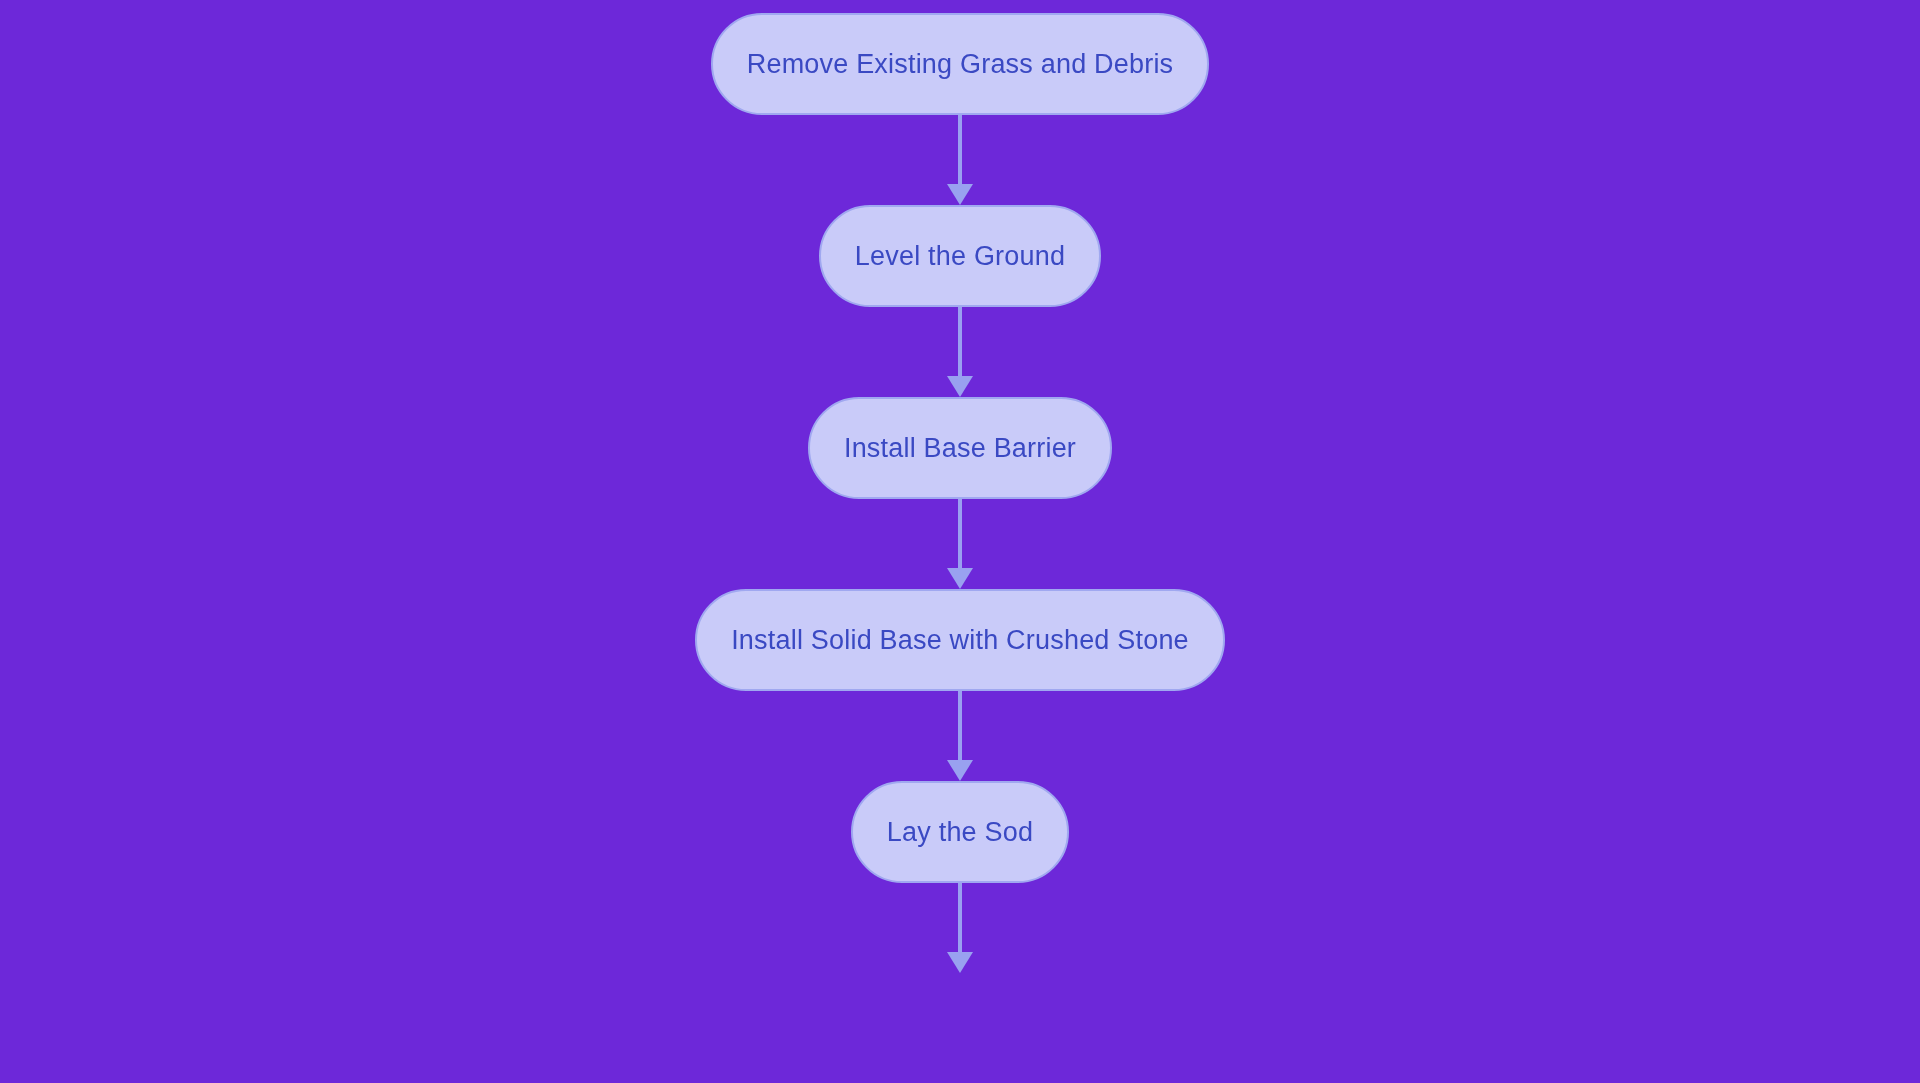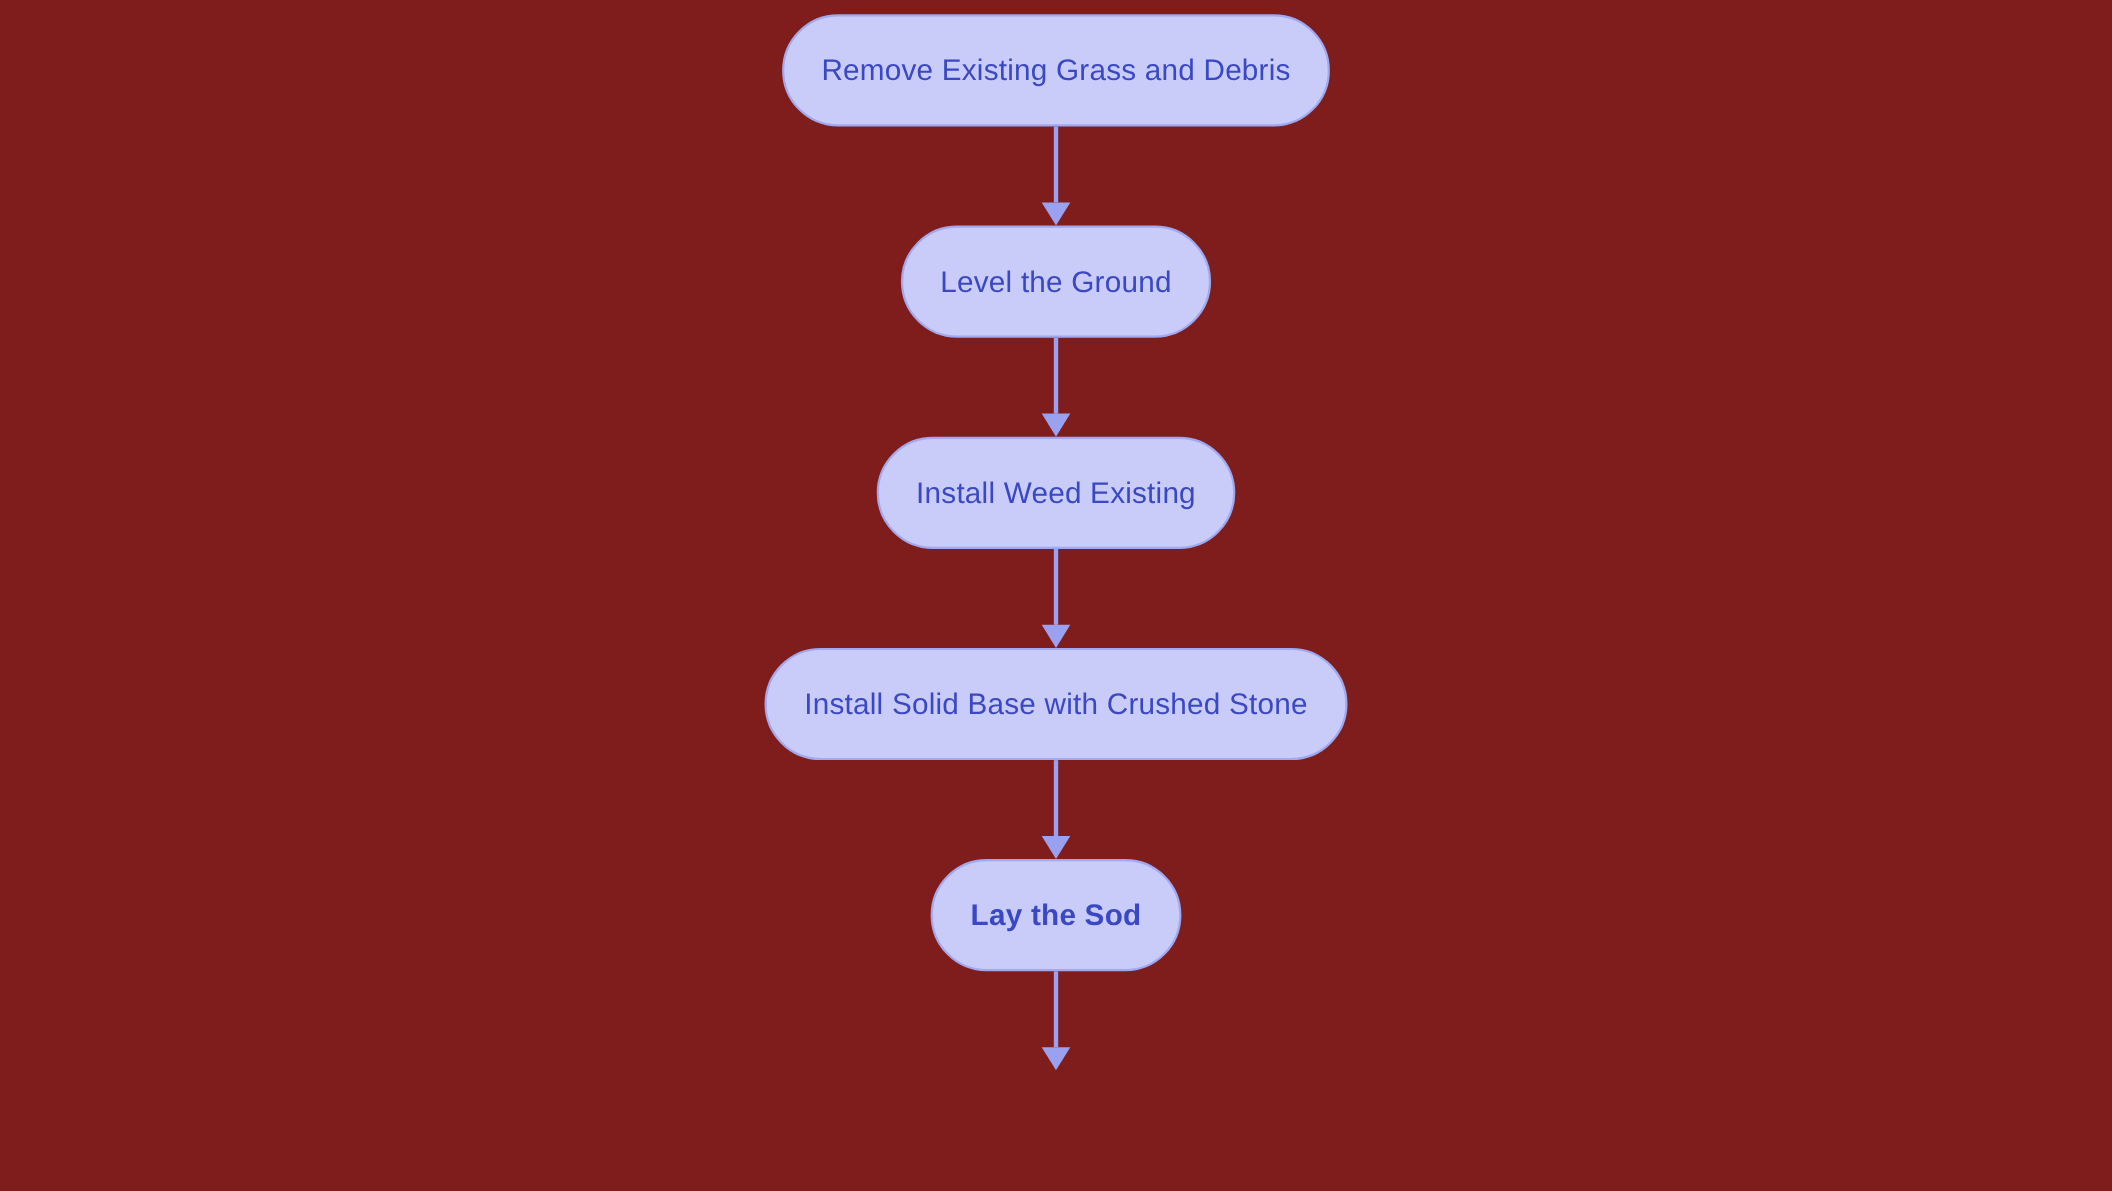--- a/index.html
+++ b/index.html
@@ -4,21 +4,21 @@
 <style>
   html, body {
     margin: 0;
     padding: 0;
     background: #ffffff;
   }
   .canvas {
     position: relative;
     width: 1920px;
     height: 1083px;
-    background: #7f1d1d;
+    background: #6d28d9;
     overflow: hidden;
     font-family: "Liberation Sans", sans-serif;
   }
   .flow {
     position: absolute;
     top: 13px;
     left: 0;
     width: 1920px;
     display: flex;
     flex-direction: column;
@@ -36,21 +36,21 @@
     display: flex;
     align-items: center;
     justify-content: center;
     white-space: nowrap;
     padding: 0 34px;
   }
   .node-1 { min-width: 455px; }
   .node-2 { min-width: 260px; }
   .node-3 { min-width: 292px; }
   .node-4 { min-width: 510px; }
-  .node-5 { min-width: 202px; font-weight: bold; }
+  .node-5 { min-width: 202px; }
   .node-6 { min-width: 371px; }
   .connector {
     height: 90px;
     display: flex;
     flex-direction: column;
     align-items: center;
   }
   .connector .line {
     width: 4px;
     flex: 1 1 auto;
@@ -82,21 +82,21 @@
     <div class="node node-2">
       <span>Level the Ground</span>
     </div>
 
     <div class="connector">
       <div class="line"></div>
       <div class="head"></div>
     </div>
 
     <div class="node node-3">
-      <span>Install Weed Existing</span>
+      <span>Install Base Barrier</span>
     </div>
 
     <div class="connector">
       <div class="line"></div>
       <div class="head"></div>
     </div>
 
     <div class="node node-4">
       <span>Install Solid Base with Crushed Stone</span>
     </div>

